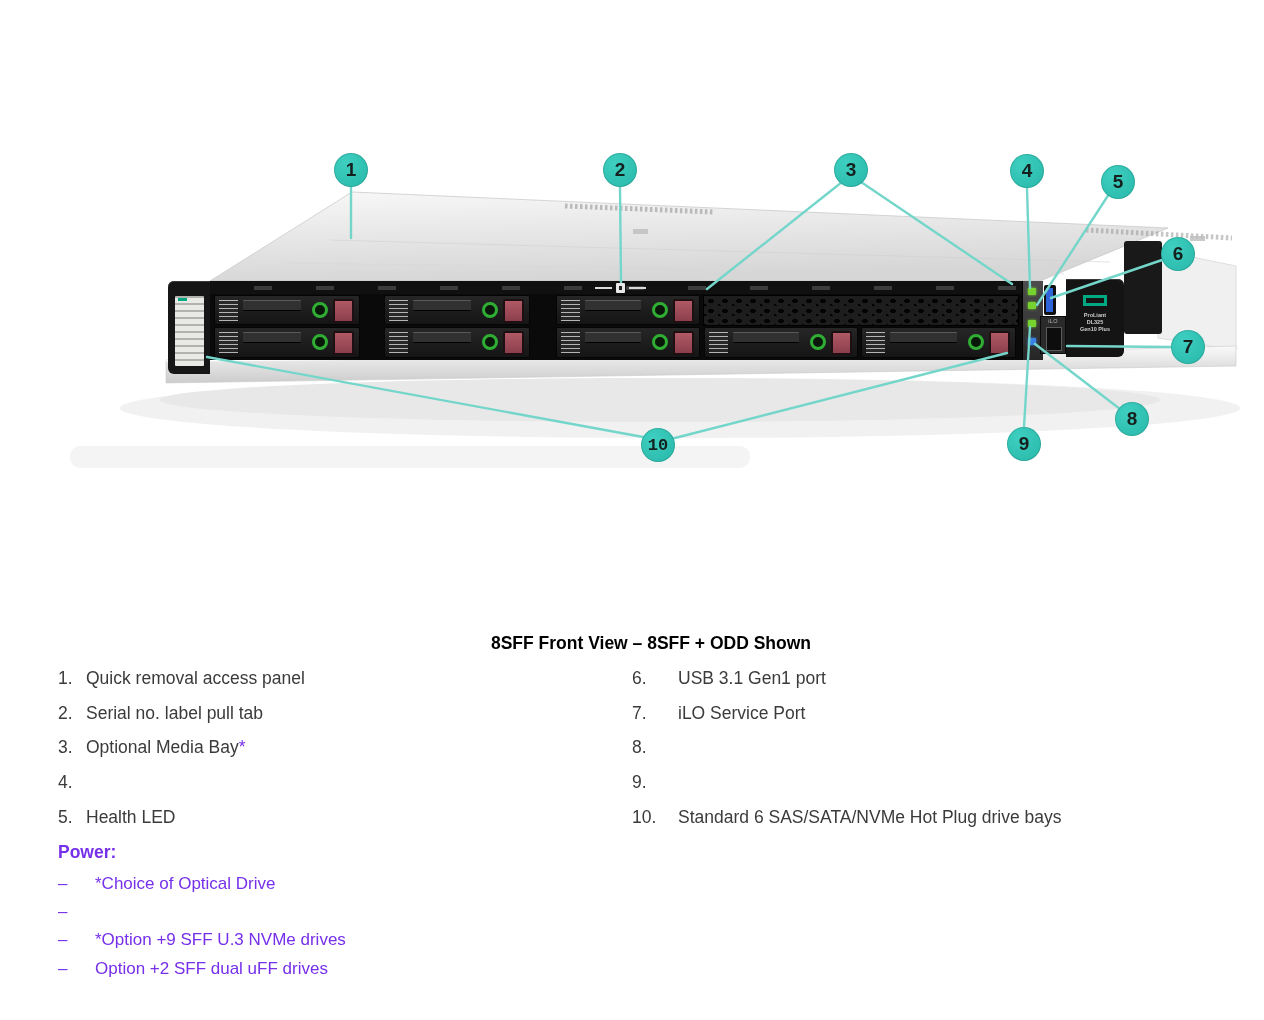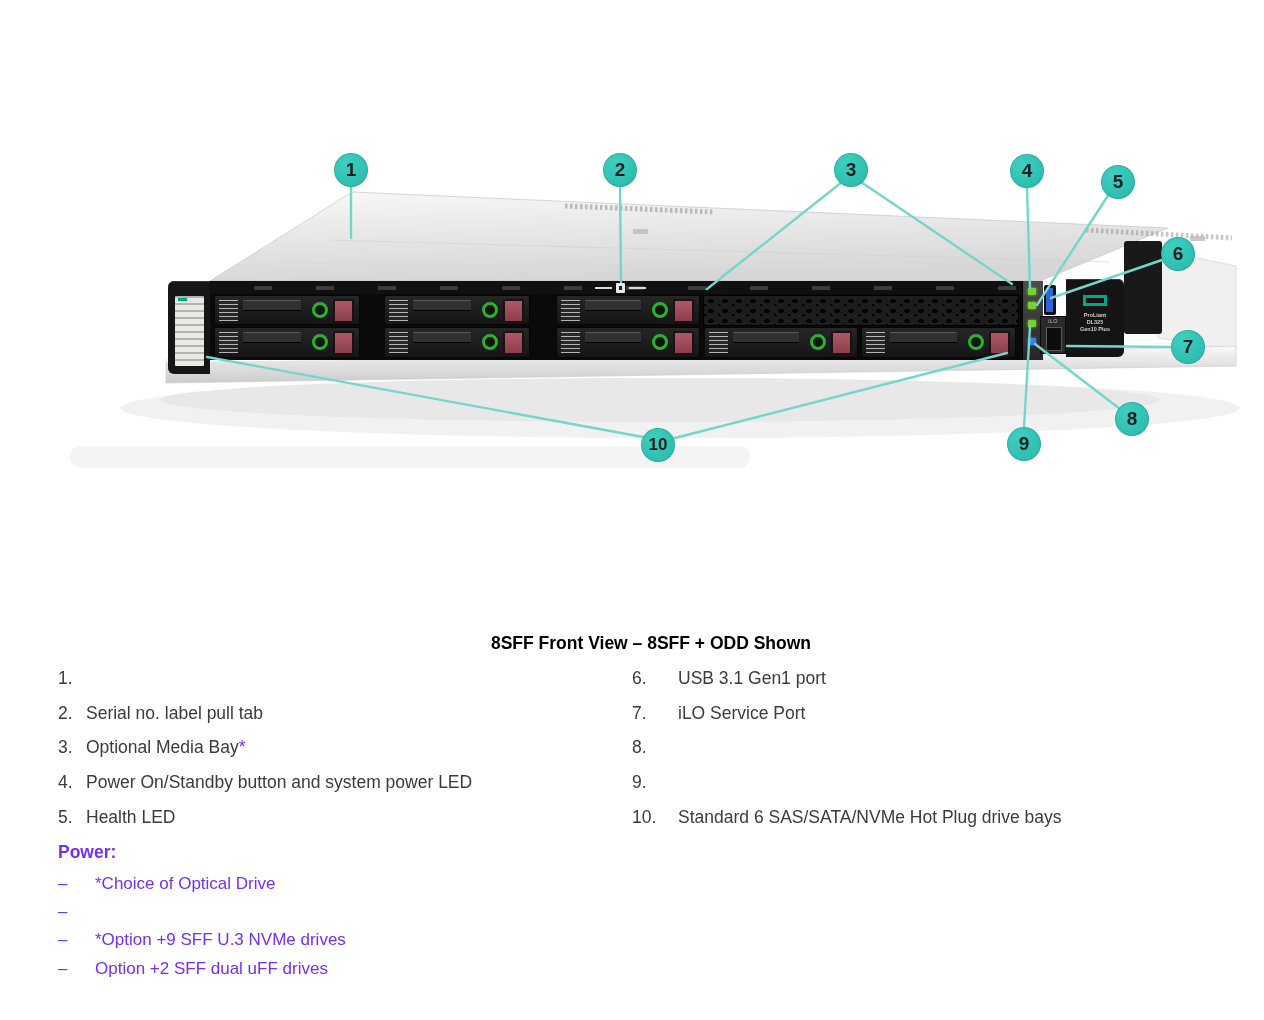--- a/index.html
+++ b/index.html
@@ -221,40 +221,40 @@
 
   <div class="callout" style="left:334px;top:153px;">1</div>
   <div class="callout" style="left:603px;top:153px;">2</div>
   <div class="callout" style="left:834px;top:153px;">3</div>
   <div class="callout" style="left:1010px;top:154px;">4</div>
   <div class="callout" style="left:1101px;top:165px;">5</div>
   <div class="callout" style="left:1161px;top:237px;">6</div>
   <div class="callout" style="left:1171px;top:330px;">7</div>
   <div class="callout" style="left:1115px;top:402px;">8</div>
   <div class="callout" style="left:1007px;top:427px;">9</div>
-  <div class="callout wide" style="left:641px;top:428px;">10</div>
+  <div class="callout wide" style="left:641px;top:428px;font-family:Liberation Mono, monospace;">10</div>
 
   <div class="caption">8SFF Front View – 8SFF + ODD Shown</div>
 
   <div class="legend">
     <div class="lcol">
       <div class="lrow l">
           <span class="num">1.</span>
+          <span class="txt"><span>Quick removal access panel</span></span>
         </div>
       <div class="lrow l">
           <span class="num">2.</span>
           <span class="txt"><span>Serial no. label pull tab</span></span>
         </div>
       <div class="lrow l">
           <span class="num">3.</span>
           <span class="txt"><span>Optional Media Bay</span><span class="star">*</span></span>
         </div>
       <div class="lrow l">
           <span class="num">4.</span>
-          <span class="txt"><span>Power On/Standby button and system power LED</span></span>
         </div>
       <div class="lrow l">
           <span class="num">5.</span>
           <span class="txt"><span>Health LED</span></span>
         </div>
     </div>
     <div class="lcol">
       <div class="lrow r">
           <span class="num">6.</span>
           <span class="txt"><span>USB 3.1 Gen1 port</span></span>

